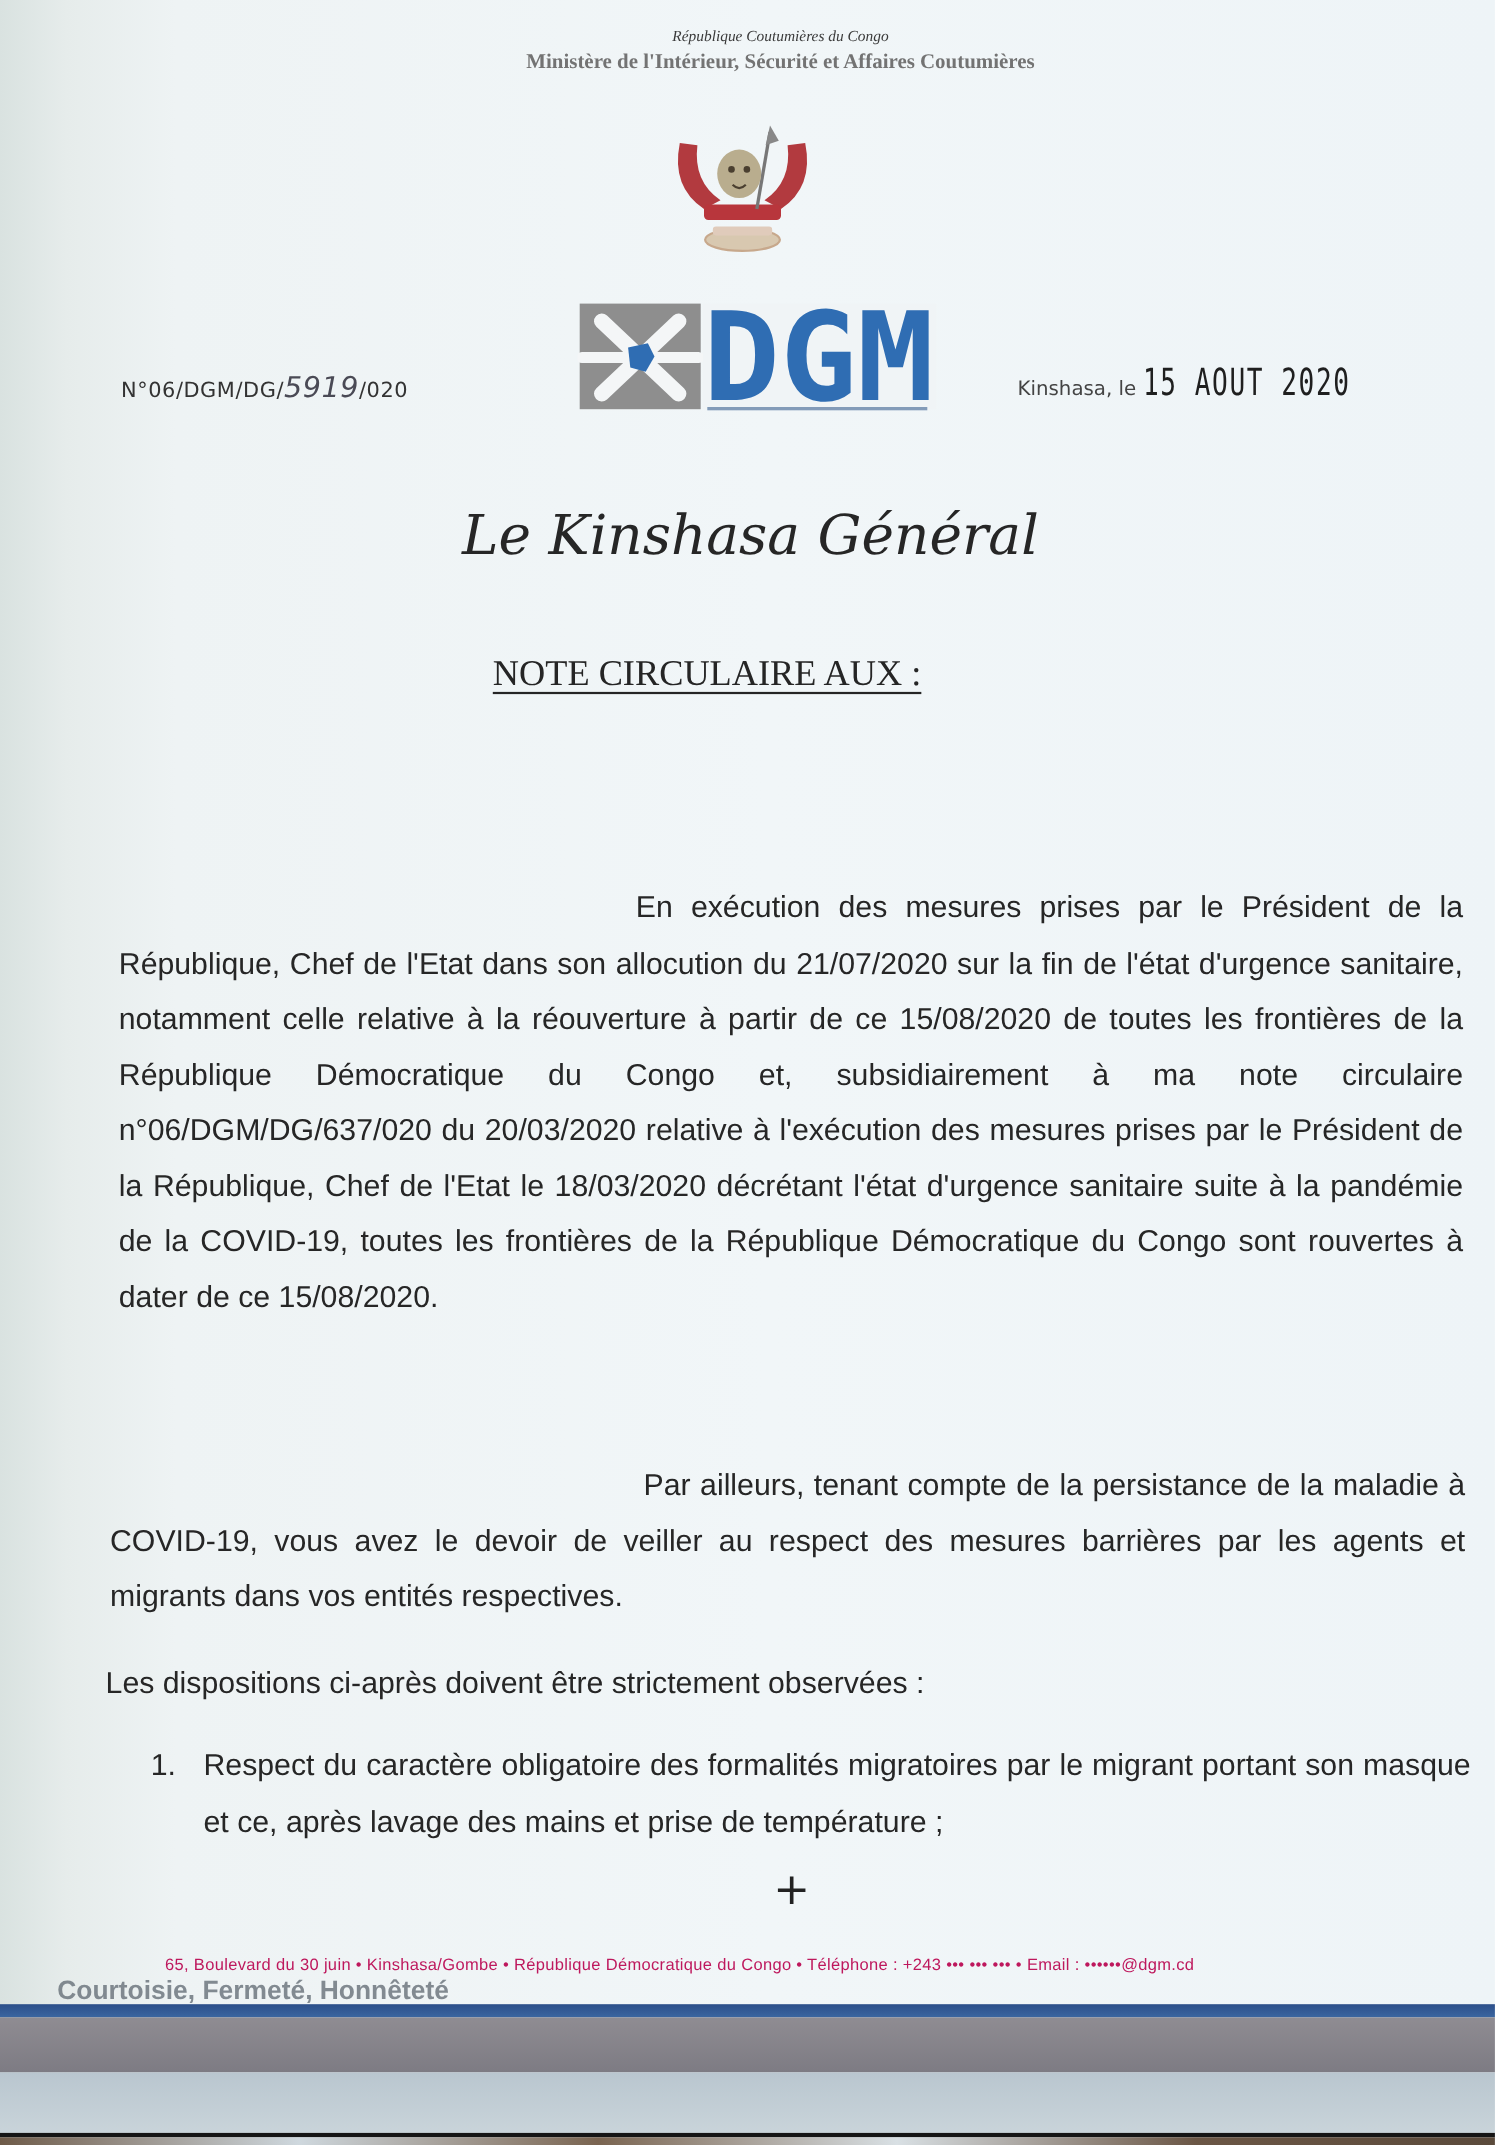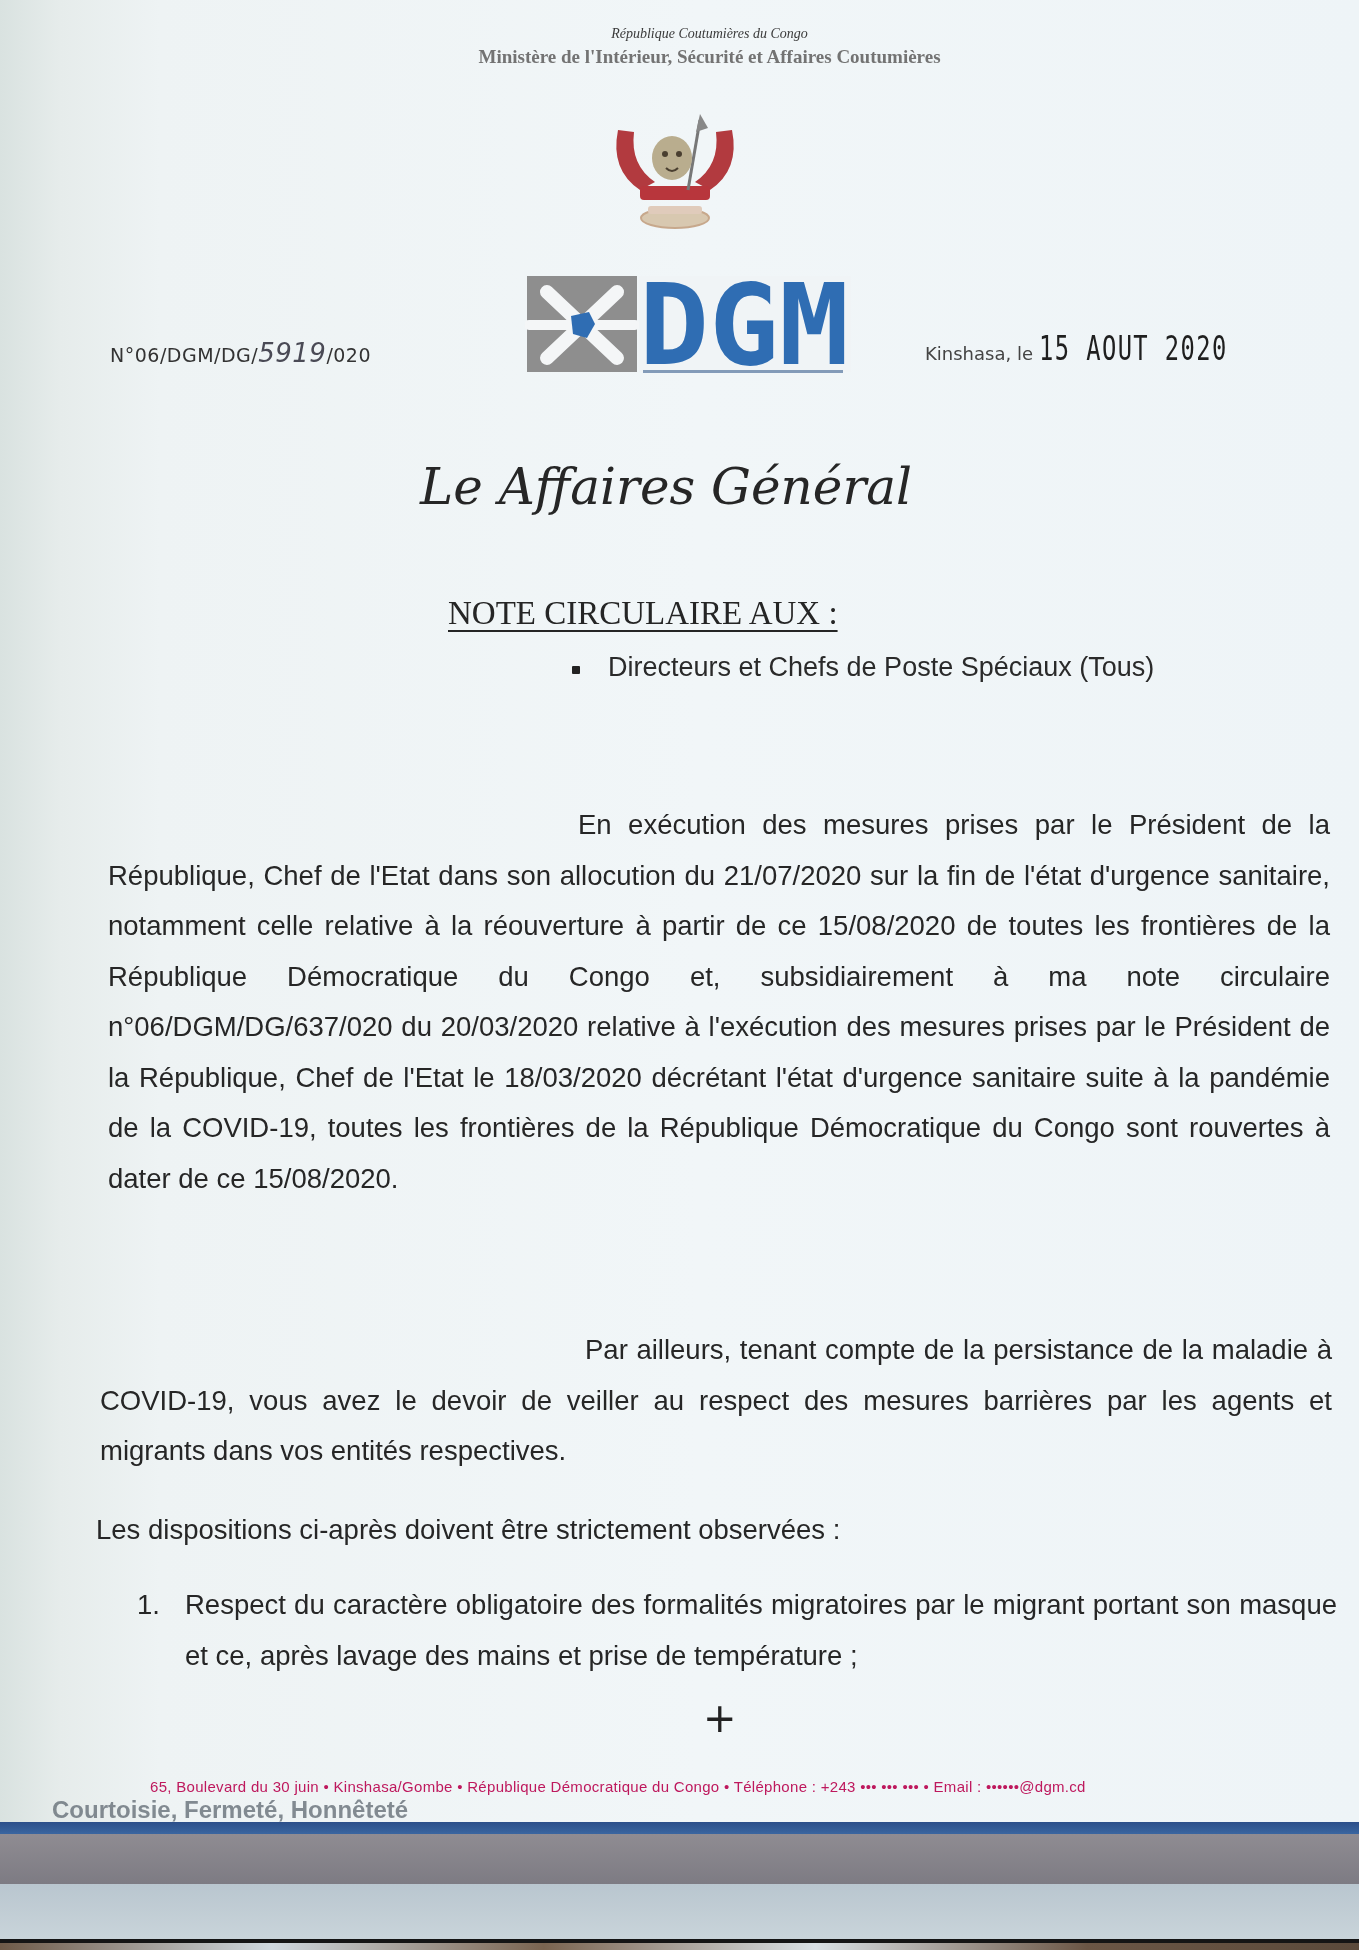--- a/index.html
+++ b/index.html
@@ -115,26 +115,25 @@
 
 <div class="abs ref-number">
   <span>N°06/DGM/DG/</span><span class="hand">5919</span><span>/020</span>
 </div>
 
 <div class="abs place-date">
   <span>Kinshasa, le</span>
   <span class="stamp">15 AOUT 2020</span>
 </div>
 
-<div class="abs dg-title">Le Affaires Général</div>
+<div class="abs dg-title">Le Kinshasa Général</div>
 
 <div class="abs note-title">NOTE CIRCULAIRE AUX :</div>
 
 <ul class="abs recipients">
-  <li><span class="bullet"></span><span>Directeurs et Chefs de Poste Spéciaux (Tous)</span></li>
 </ul>
 
 <div class="abs body-text para1">En exécution des mesures prises par le Président de la République, Chef de l'Etat dans son allocution du 21/07/2020 sur la fin de l'état d'urgence sanitaire, notamment celle relative à la réouverture à partir de ce 15/08/2020 de toutes les frontières de la République Démocratique du Congo et, subsidiairement à ma note circulaire n°06/DGM/DG/637/020 du 20/03/2020 relative à l'exécution des mesures prises par le Président de la République, Chef de l'Etat le 18/03/2020 décrétant l'état d'urgence sanitaire suite à la pandémie de la COVID-19, toutes les frontières de la République Démocratique du Congo sont rouvertes à dater de ce 15/08/2020.</div>
 <div class="abs body-text para2">Par ailleurs, tenant compte de la persistance de la maladie à COVID-19, vous avez le devoir de veiller au respect des mesures barrières par les agents et migrants dans vos entités respectives.</div>
 <div class="abs body-text para3">Les dispositions ci-après doivent être strictement observées :</div>
 
 <div class="abs body-text item1">
   <span class="num">1.</span>
   <span class="txt">Respect du caractère obligatoire des formalités migratoires par le migrant portant son masque et ce, après lavage des mains et prise de température ;</span>
 </div>

